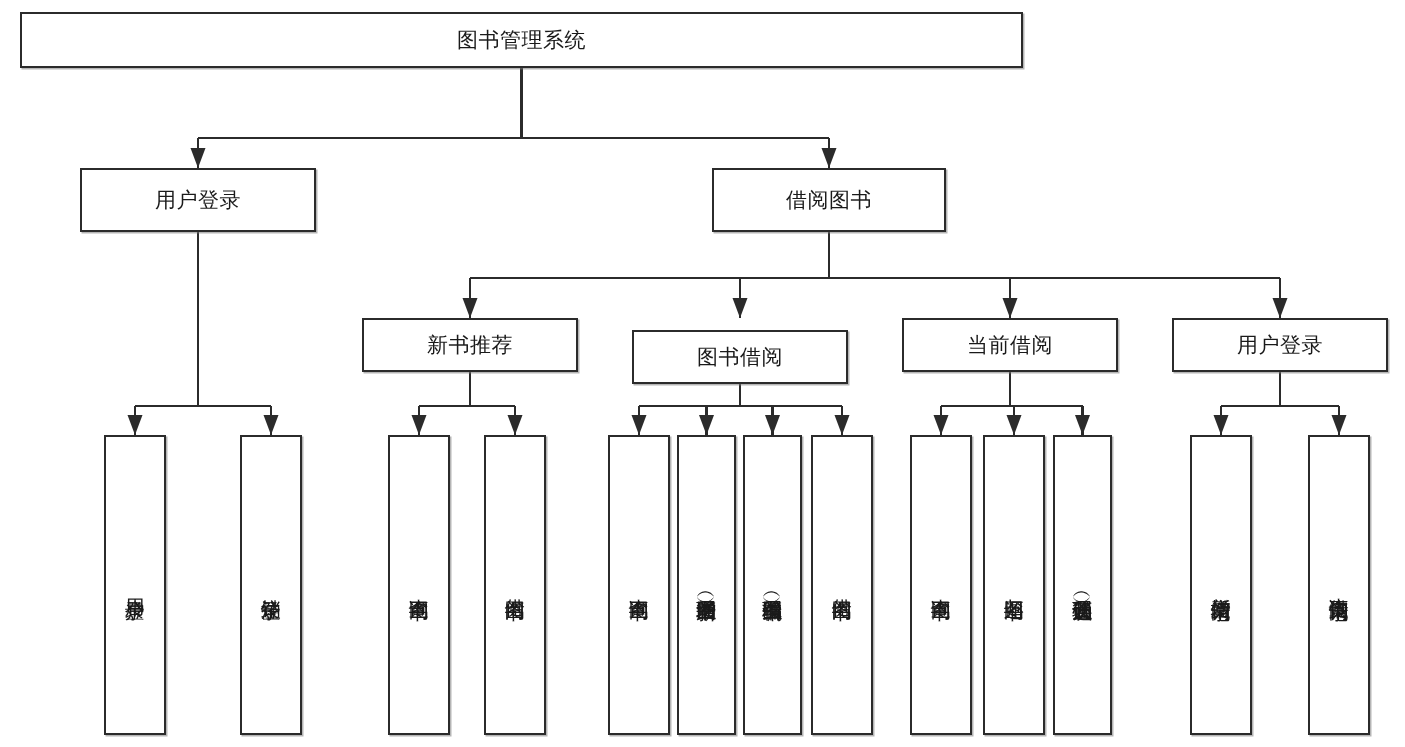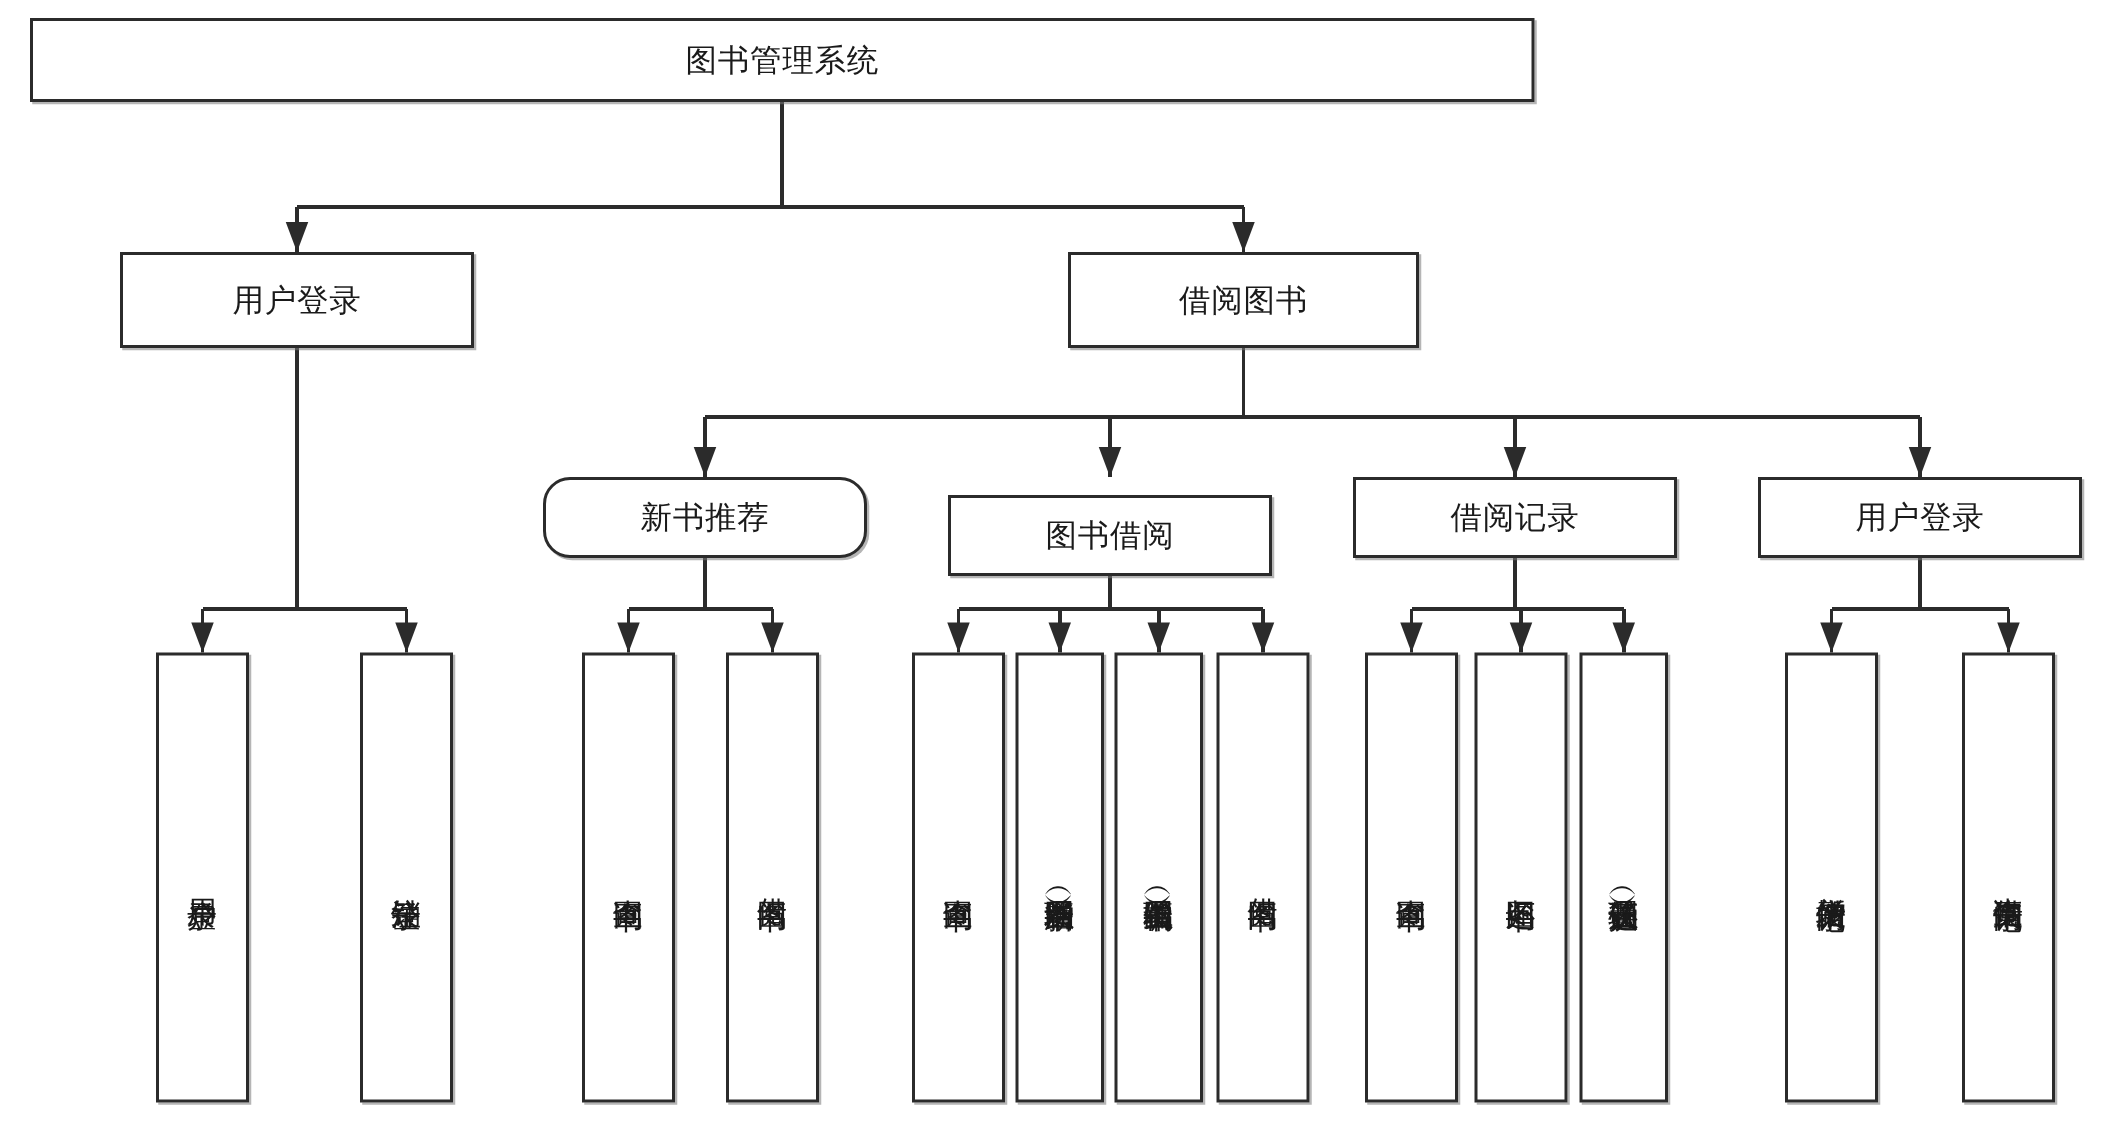--- a/index.html
+++ b/index.html
@@ -138,28 +138,28 @@
   <div id="node-layer">
       <div class="node-box" style="left: 20px; top: 12px; width: 1003px; height: 56px;">
         <div class="node-label-h">图书管理系统</div>
       </div>
       <div class="node-box" style="left: 80px; top: 168px; width: 236px; height: 64px;">
         <div class="node-label-h">用户登录</div>
       </div>
       <div class="node-box" style="left: 712px; top: 168px; width: 234px; height: 64px;">
         <div class="node-label-h">借阅图书</div>
       </div>
-      <div class="node-box" style="left: 362px; top: 318px; width: 216px; height: 54px; border-radius: 18px;">
+      <div class="node-box" style="left: 362px; top: 318px; width: 216px; height: 54px;">
         <div class="node-label-h">新书推荐</div>
       </div>
       <div class="node-box" style="left: 632px; top: 330px; width: 216px; height: 54px;">
         <div class="node-label-h">图书借阅</div>
       </div>
       <div class="node-box" style="left: 902px; top: 318px; width: 216px; height: 54px;">
-        <div class="node-label-h">借阅记录</div>
+        <div class="node-label-h">当前借阅</div>
       </div>
       <div class="node-box" style="left: 1172px; top: 318px; width: 216px; height: 54px;">
         <div class="node-label-h">用户登录</div>
       </div>
       <div class="node-box" style="left: 104px; top: 435px; width: 62px; height: 300px;">
         <div class="node-label-v">用户登录</div>
       </div>
       <div class="node-box" style="left: 240px; top: 435px; width: 62px; height: 300px;">
         <div class="node-label-v">注销登录</div>
       </div>

